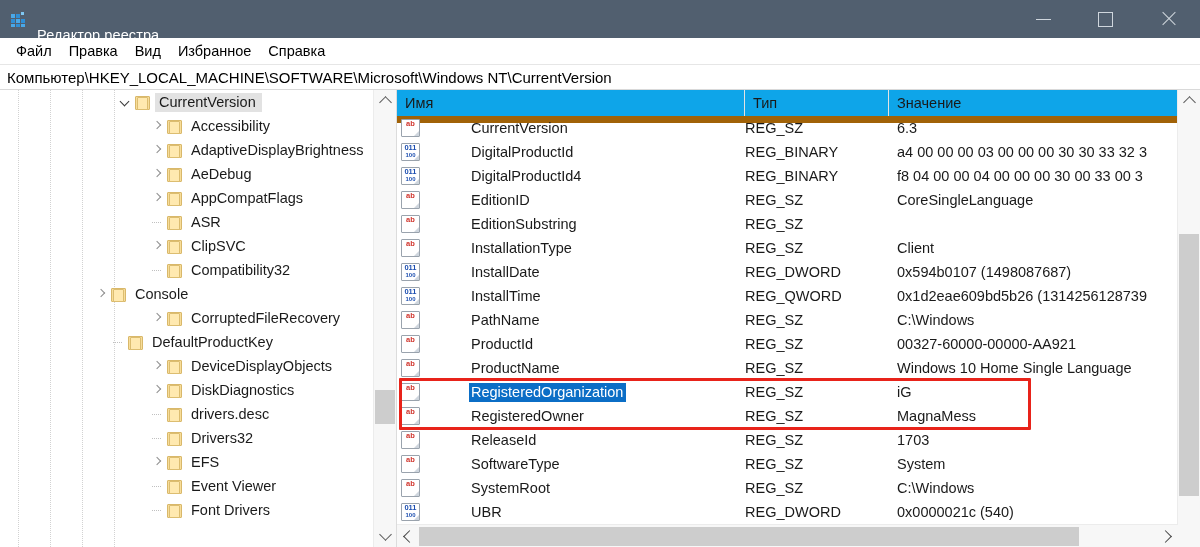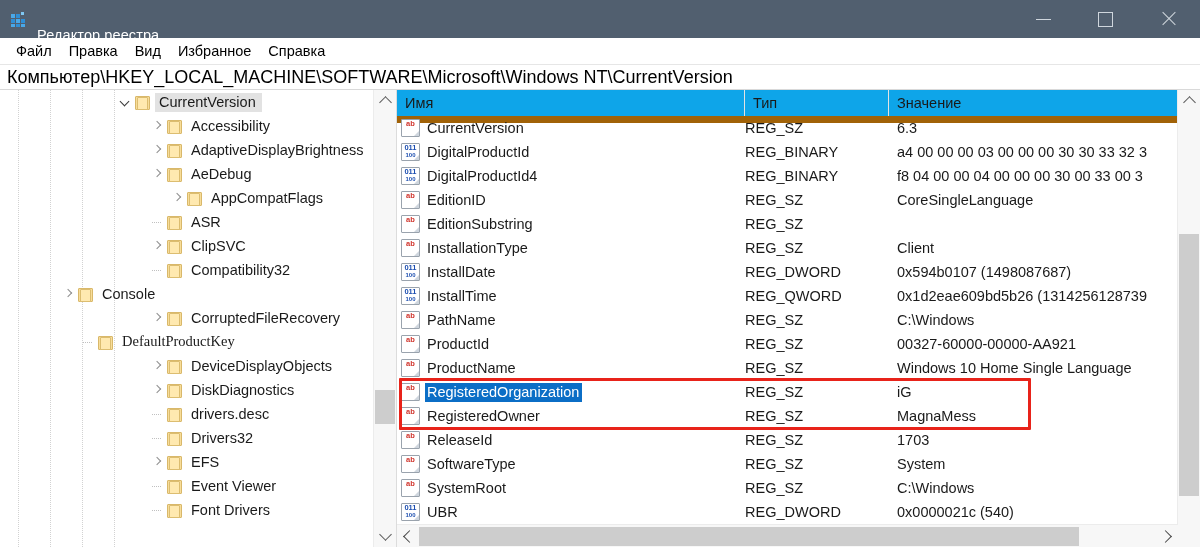--- a/index.html
+++ b/index.html
@@ -107,21 +107,21 @@
   .addressbar {
     height: 24px;
     background: #ffffff;
     display: flex;
     align-items: center;
     flex: 0 0 auto;
     border-bottom: 1px solid #d9d9d9;
     padding-left: 7px;
   }
   .address-text {
-    font-size: 18px;
+    font-size: 15px;
     color: #000000;
     white-space: nowrap;
   }
 
   
   .content {
     flex: 1 1 auto;
     display: flex;
     min-height: 0;
     background: #ffffff;
@@ -343,20 +343,21 @@
     height: 24px;
     display: flex;
     align-items: center;
     white-space: nowrap;
   }
   .lcell {
     font-size: 14.5px;
     color: #1a1a1a;
     box-sizing: border-box;
     overflow: hidden;
+    gap: 44px;
   }
   .lcell.c-name {
     width: 348px; flex: 0 0 348px;
     display: flex; align-items: center;
     padding-left: 4px;
   }
   .lcell.c-type { width: 152px; flex: 0 0 152px; padding-left: 0px; }
   .lcell.c-value { flex: 1 1 auto; }
   .name-text { padding: 1px 3px 2px 2px; }
   .lrow.selected .name-text {
@@ -496,21 +497,21 @@
             <span class="tree-label">AdaptiveDisplayBrightness</span>
           </div>
           <div class="tree-row" style="padding-left: 150px;">
             <span class="chev collapsed"></span>
             <span class="folder">
               <span class="f-back"></span>
               <span class="f-front"></span>
             </span>
             <span class="tree-label">AeDebug</span>
           </div>
-          <div class="tree-row" style="padding-left: 150px; margin-left: 20px;">
+          <div class="tree-row" style="padding-left: 150px;">
             <span class="chev collapsed"></span>
             <span class="folder">
               <span class="f-back"></span>
               <span class="f-front"></span>
             </span>
             <span class="tree-label">AppCompatFlags</span>
           </div>
           <div class="tree-row" style="padding-left: 150px;">
             <span class="dashline"></span>
             <span class="folder">
@@ -528,37 +529,37 @@
             <span class="tree-label">ClipSVC</span>
           </div>
           <div class="tree-row" style="padding-left: 150px;">
             <span class="dashline"></span>
             <span class="folder">
               <span class="f-back"></span>
               <span class="f-front"></span>
             </span>
             <span class="tree-label">Compatibility32</span>
           </div>
-          <div class="tree-row" style="padding-left: 61px;">
+          <div class="tree-row" style="padding-left: 94px;">
             <span class="chev collapsed"></span>
             <span class="folder">
               <span class="f-back"></span>
               <span class="f-front"></span>
             </span>
             <span class="tree-label">Console</span>
           </div>
           <div class="tree-row" style="padding-left: 150px;">
             <span class="chev collapsed"></span>
             <span class="folder">
               <span class="f-back"></span>
               <span class="f-front"></span>
             </span>
             <span class="tree-label">CorruptedFileRecovery</span>
           </div>
-          <div class="tree-row" style="padding-left: 81px; font-family: Liberation Serif, serif;">
+          <div class="tree-row" style="padding-left: 111px;">
             <span class="dashline"></span>
             <span class="folder">
               <span class="f-back"></span>
               <span class="f-front"></span>
             </span>
             <span class="tree-label">DefaultProductKey</span>
           </div>
           <div class="tree-row" style="padding-left: 150px;">
             <span class="chev collapsed"></span>
             <span class="folder">

